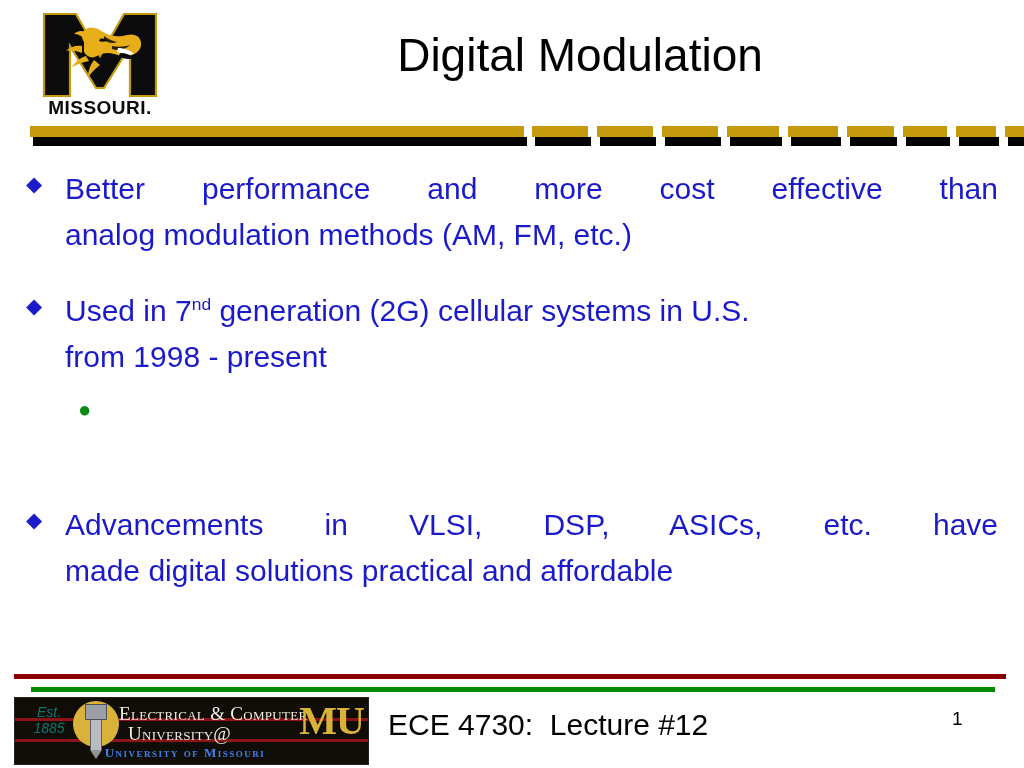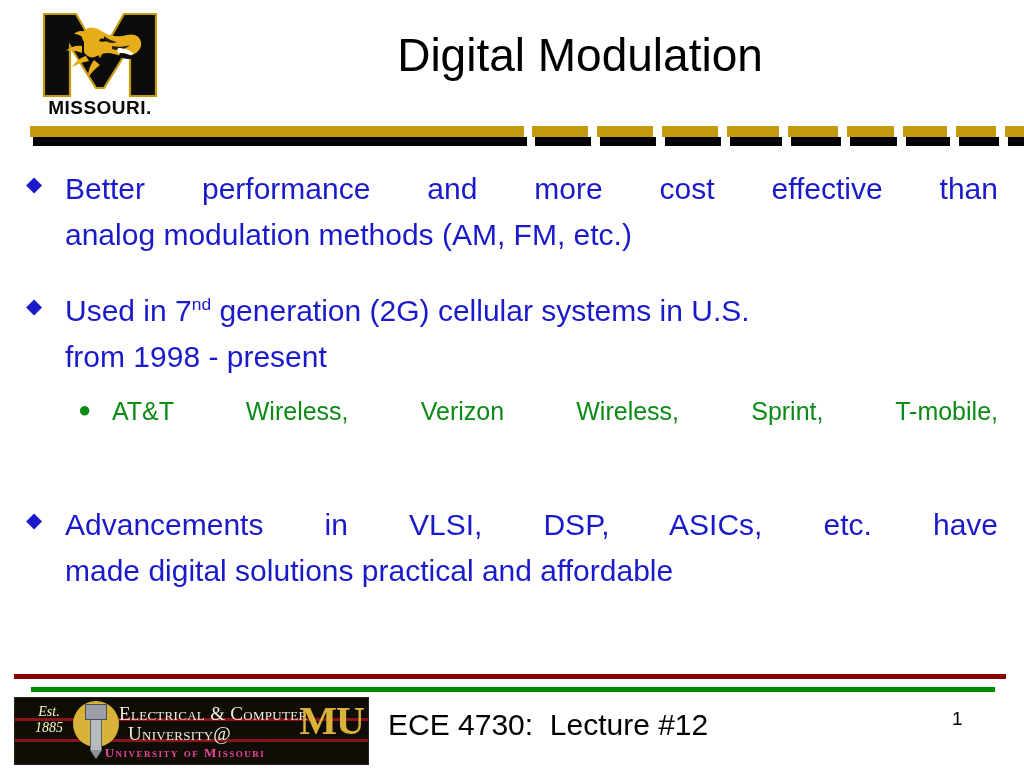--- a/index.html
+++ b/index.html
@@ -201,22 +201,22 @@
     height: 3px;
     width: 100%;
     background: #8B1418;
   }
   .ece-stripe.s1 { top: 20px; }
   .ece-stripe.s2 { top: 41px; }
   .ece-est {
     position: absolute;
     left: 6px; top: 6px;
     width: 56px;
-    color: #fef9c3;
-    font-family: Liberation Serif, serif;
+    color: #0f766e;
+    font-family: Liberation Sans, sans-serif;
     font-style: italic;
     font-size: 14px;
     line-height: 16px;
     text-align: center;
     z-index: 3;
   }
   .ece-circle {
     position: absolute;
     left: 58px;
     top: 3px;
@@ -291,21 +291,21 @@
     font-size: 40px;
     line-height: 42px;
     letter-spacing: -1px;
     z-index: 4;
   }
   .ece-uni {
     position: absolute;
     left: 0; top: 47px;
     width: 340px;
     text-align: center;
-    color: #ec4899;
+    color: #3b82f6;
     font-family: "Liberation Serif", serif;
     font-variant: small-caps;
     font-weight: 700;
     font-size: 13px;
     letter-spacing: 1.5px;
     z-index: 4;
   }
 
   #footer-course {
     position: absolute;
@@ -422,21 +422,20 @@
     <div class="mark">◆</div>
     <div class="txt">
       <div class="lastline"><span>Used in 7</span><sup class="ordinal">nd</sup><span> generation (2G) cellular systems in U.S.</span></div>
       <div class="lastline">from 1998 - present</div>
     </div>
   </div>
 
   <div class="bullet-row b2" style="top: 232px;">
     <div class="mark">●</div>
     <div class="txt">
-      <div class="justline">AT&amp;T Wireless, Verizon Wireless, Sprint, T-mobile,</div>
     </div>
   </div>
 
   <div class="bullet-row b1" style="top: 342px;">
     <div class="mark">◆</div>
     <div class="txt">
       <div class="justline">Advancements in VLSI, DSP, ASICs, etc. have</div>
       <div class="lastline">made digital solutions practical and affordable</div>
     </div>
   </div>

